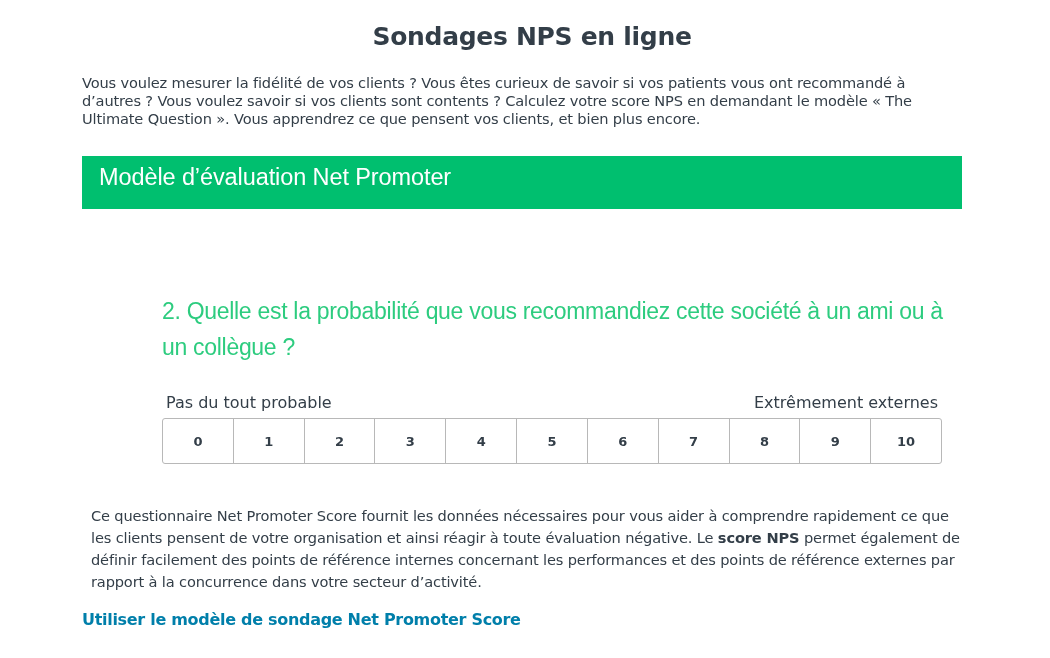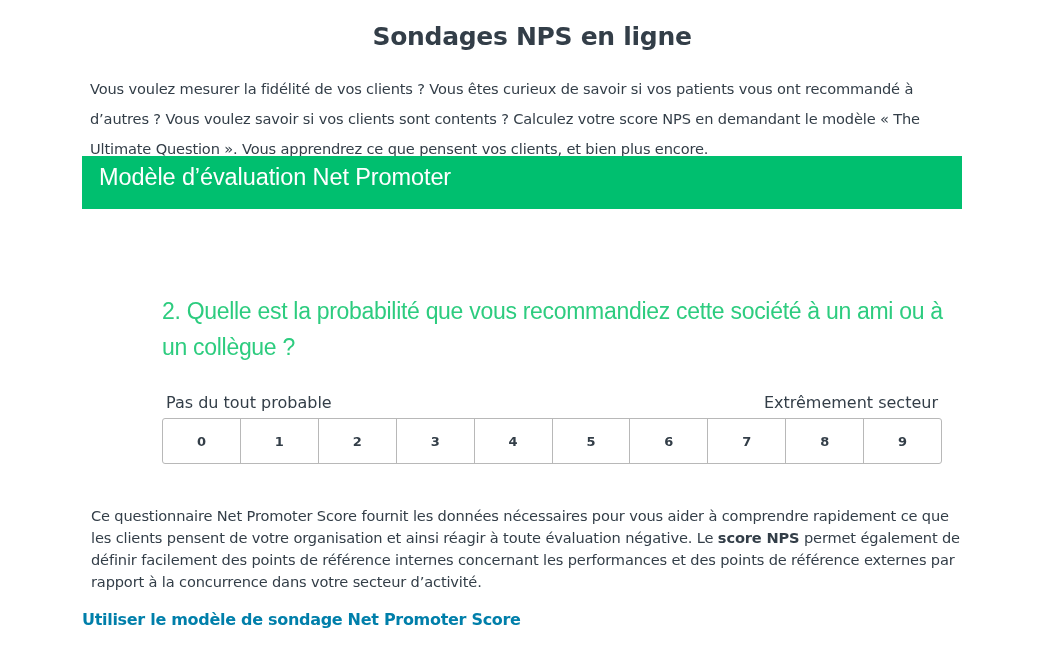--- a/index.html
+++ b/index.html
@@ -26,24 +26,23 @@
       color: #333e48;
       letter-spacing: -0.3px;
     }
     .intro {
       position: absolute;
       top: 74px;
       left: 82px;
       width: 885px;
       font-family: "DejaVu Sans", sans-serif;
       font-size: 14.6px;
-      line-height: 30px;
+      line-height: 18px;
       color: #333e48;
       letter-spacing: -0.15px;
-      margin-left: 8px;
     }
     .banner {
       position: absolute;
       top: 156px;
       left: 82px;
       width: 880px;
       height: 53px;
       background: #00bf6f;
       padding-left: 12px;
     }
@@ -135,31 +134,32 @@
 <p class="intro">Vous voulez mesurer la fidélité de vos clients ? Vous êtes curieux de savoir si vos patients vous ont recommandé à d’autres ? Vous voulez savoir si vos clients sont contents ? Calculez votre score NPS en demandant le modèle « The Ultimate Question ». Vous apprendrez ce que pensent vos clients, et bien plus encore.</p>
 
 <div class="banner">
   <div class="banner-title">Modèle d’évaluation Net Promoter</div>
 </div>
 
 <div class="question">2. Quelle est la probabilité que vous recommandiez cette société à un ami ou à un collègue ?</div>
 
 <div class="scale-labels">
   <span>Pas du tout probable</span>
-  <span>Extrêmement secteur</span>
+  <span>Extrêmement externes</span>
 </div>
 
 <div class="scale">
   <div class="scale-option">0</div>
   <div class="scale-option">1</div>
   <div class="scale-option">2</div>
   <div class="scale-option">3</div>
   <div class="scale-option">4</div>
   <div class="scale-option">5</div>
   <div class="scale-option">6</div>
   <div class="scale-option">7</div>
   <div class="scale-option">8</div>
   <div class="scale-option">9</div>
+  <div class="scale-option">10</div>
 </div>
 
 <p class="body-text"><span>Ce questionnaire Net Promoter Score fournit les données nécessaires pour vous aider à comprendre rapidement ce que les clients pensent de votre organisation et ainsi réagir à toute évaluation négative. Le </span><b>score NPS</b><span> permet également de définir facilement des points de référence internes concernant les performances et des points de référence externes par rapport à la concurrence dans votre secteur d’activité.</span></p>
 
 <a class="cta-link">Utiliser le modèle de sondage Net Promoter Score</a>
 
 </body></html>

